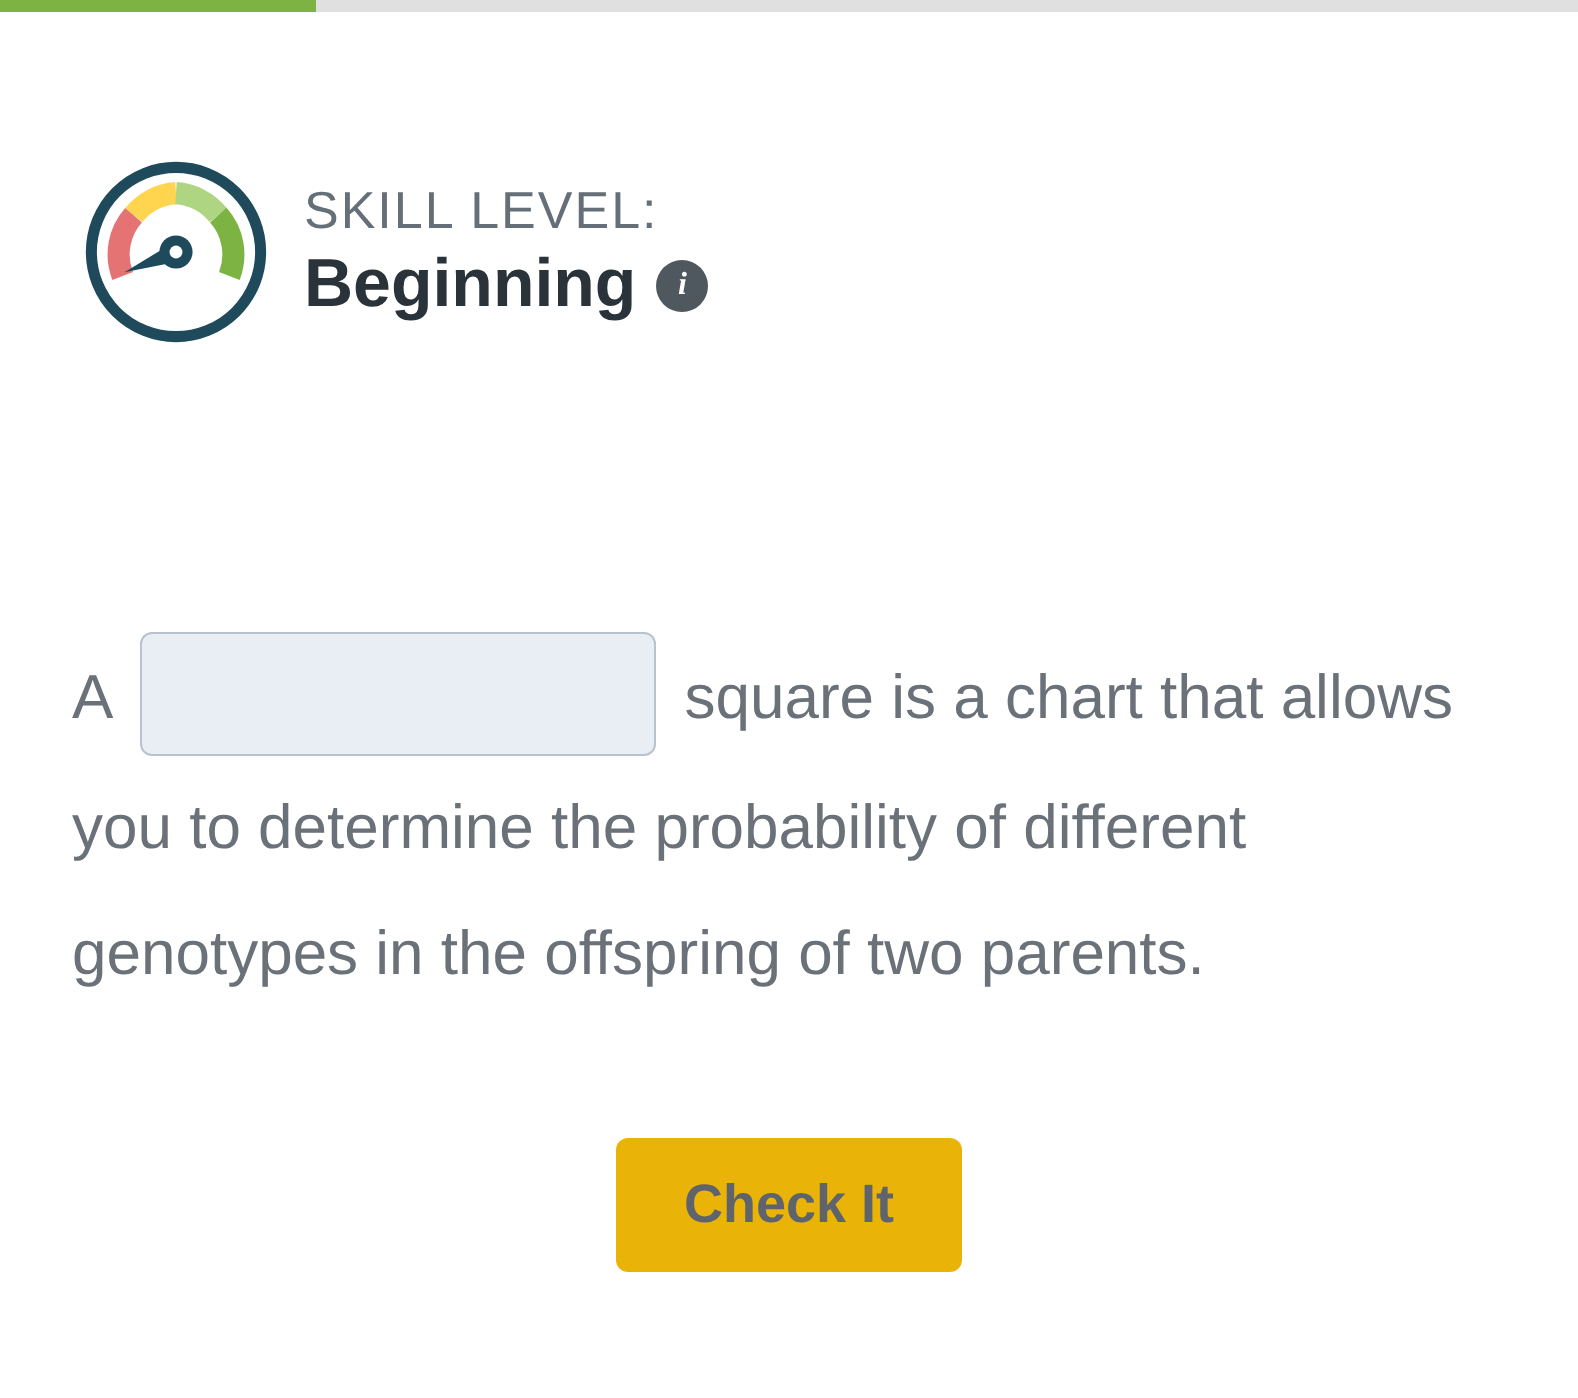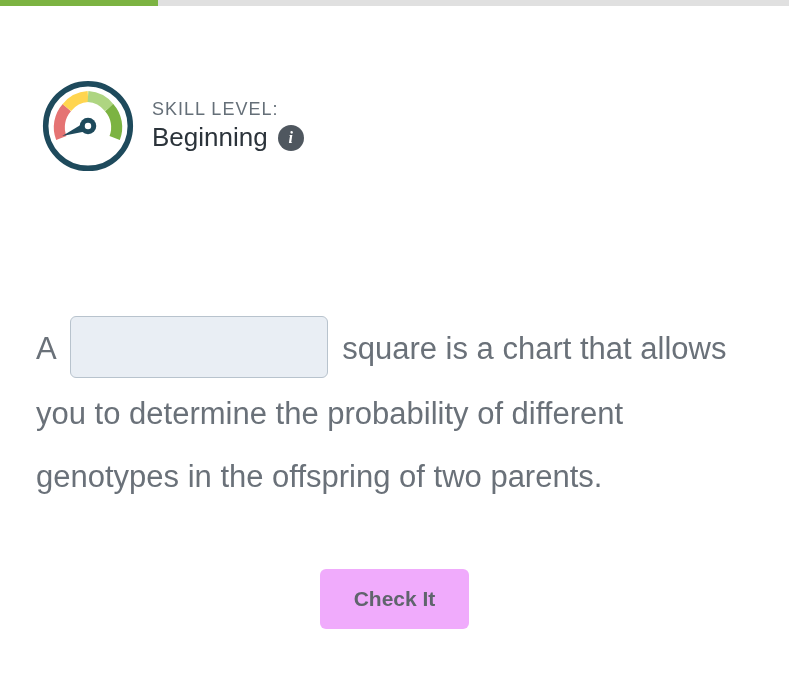--- a/index.html
+++ b/index.html
@@ -40,33 +40,33 @@
       flex-shrink: 0;
     }
     .gauge-svg {
       width: 100%;
       height: 100%;
     }
     .skill-text {
       margin-left: 18px;
     }
     .skill-label {
-      font-size: 18px;
+      font-size: 26px;
       letter-spacing: 1px;
       color: #656f78;
       font-weight: 400;
     }
     .skill-value-line {
       display: flex;
       align-items: center;
       margin-top: 2px;
     }
     .skill-value {
-      font-size: 26px;
-      font-weight: 400;
+      font-size: 34px;
+      font-weight: 700;
       color: #2b333a;
     }
     .info-icon {
       width: 26px;
       height: 26px;
       border-radius: 50%;
       background: #4f575f;
       color: #ffffff;
       font-style: italic;
       font-family: Georgia, serif;
@@ -98,23 +98,23 @@
       margin: 0 6px;
       position: relative;
       top: -4px;
     }
     .button-row {
       display: flex;
       justify-content: center;
       margin-top: 60px;
     }
     .check-btn {
-      background: #f0abfc;
+      background: #eab308;
       color: #5f646c;
-      font-size: 21px;
+      font-size: 27px;
       font-weight: 700;
       border: none;
       border-radius: 6px;
       padding: 18px 34px;
       cursor: pointer;
     }
   </style>
 </head>
 <body>
 

